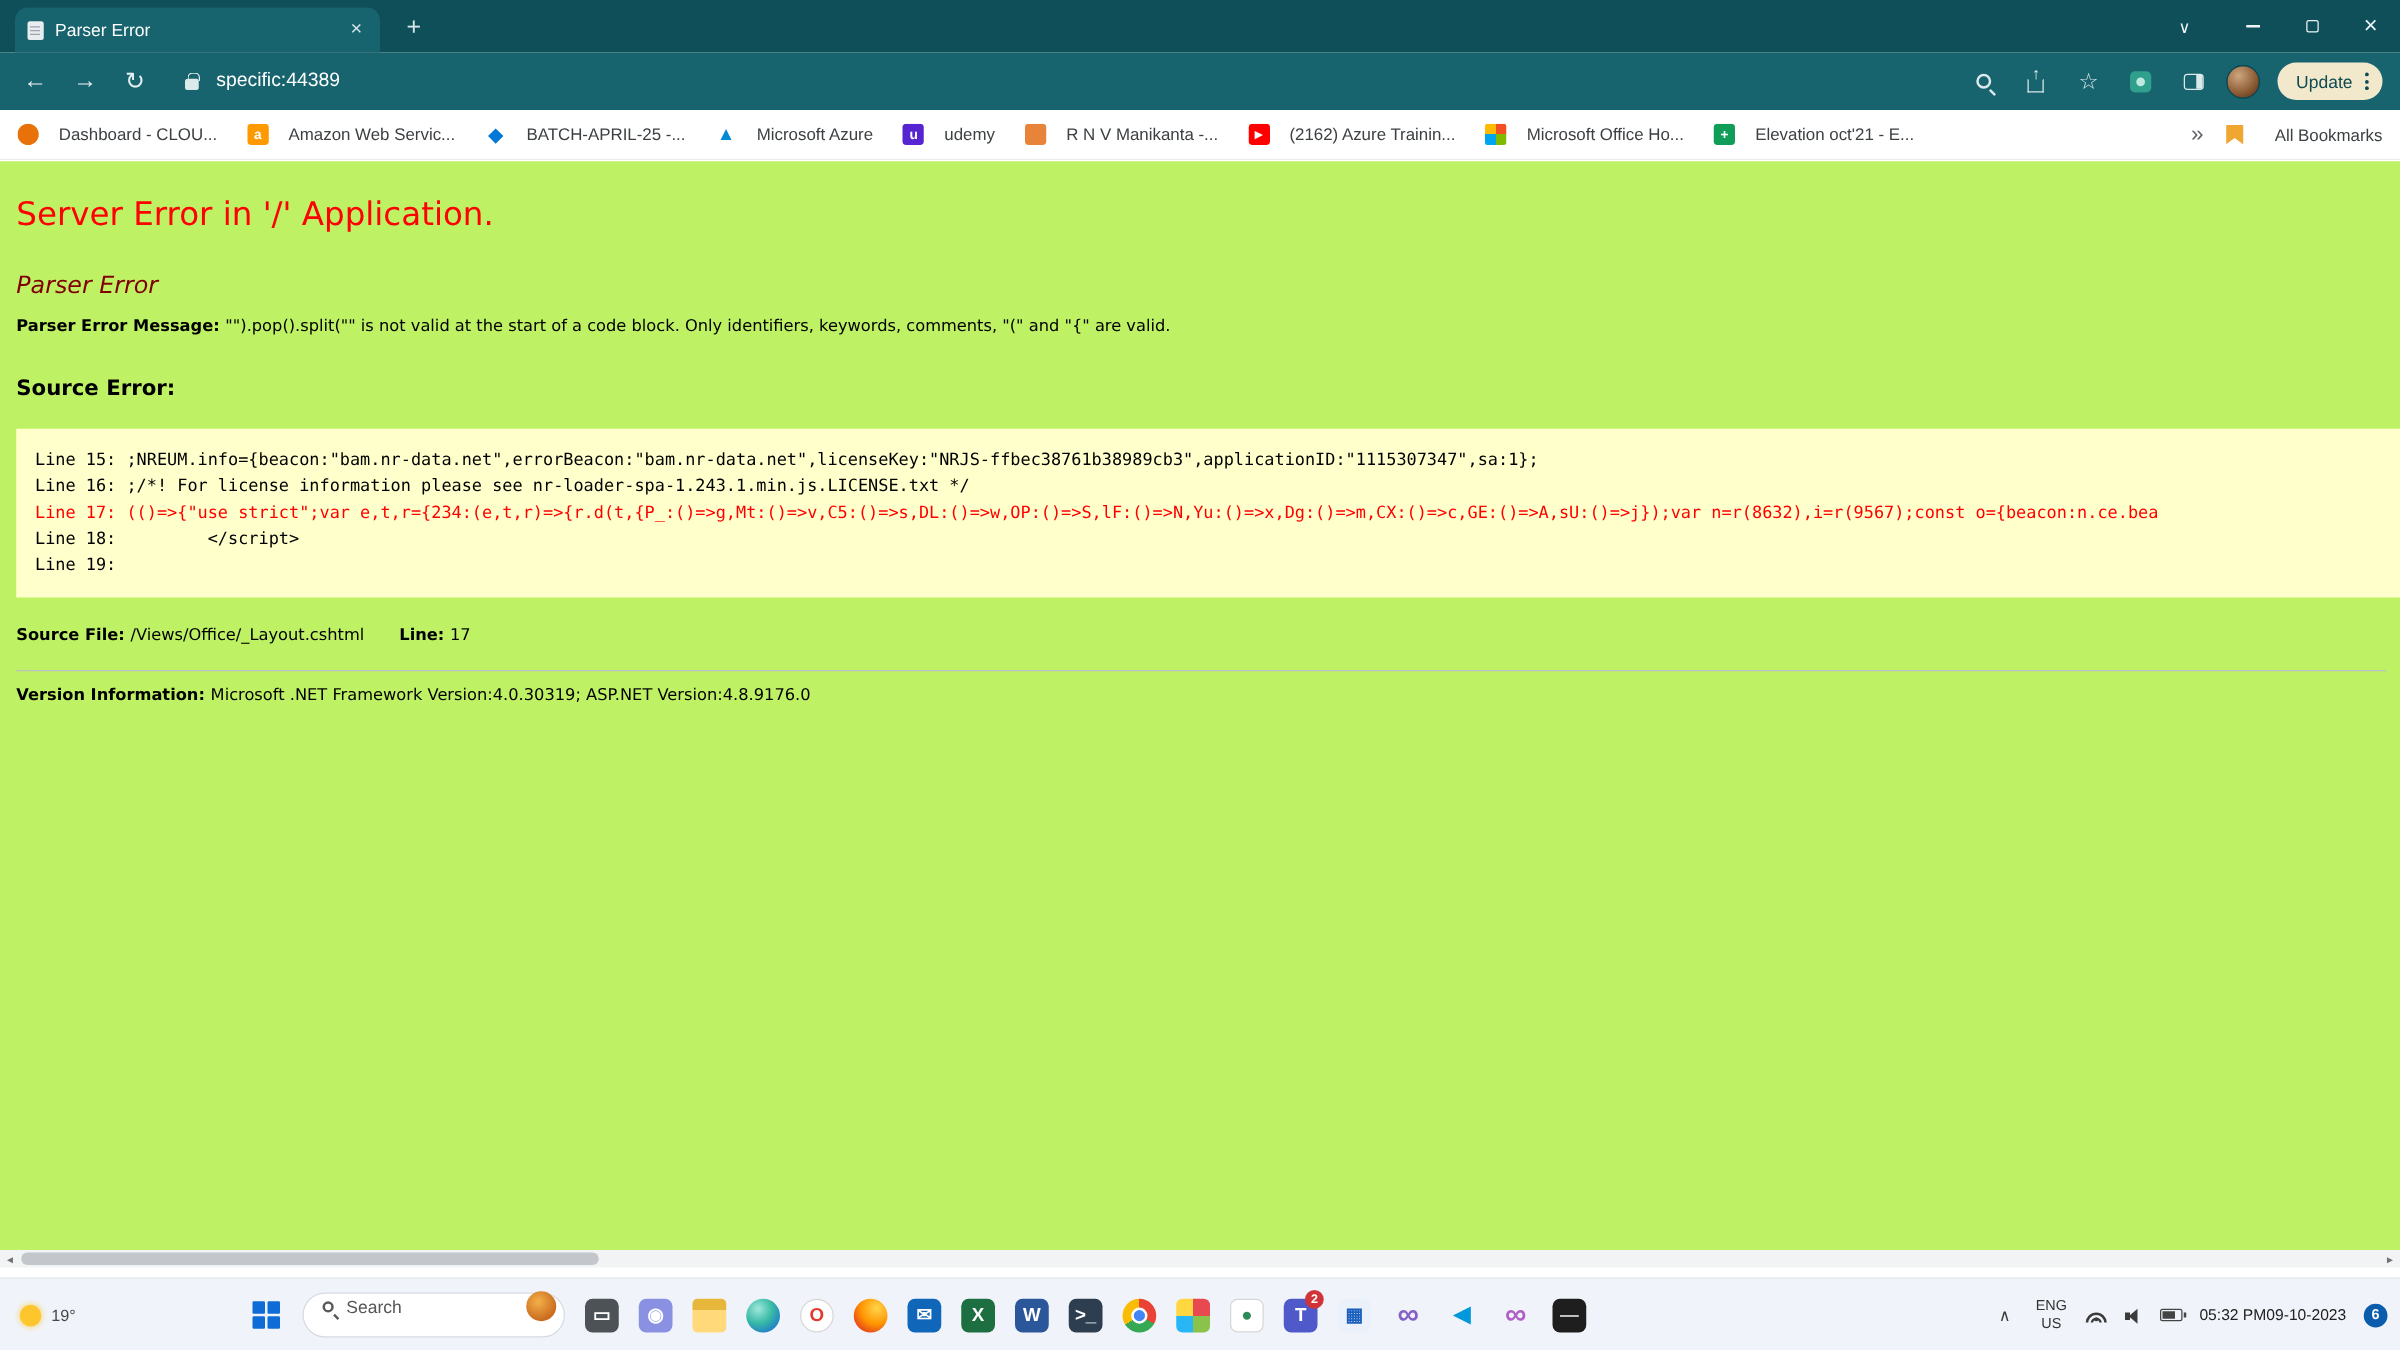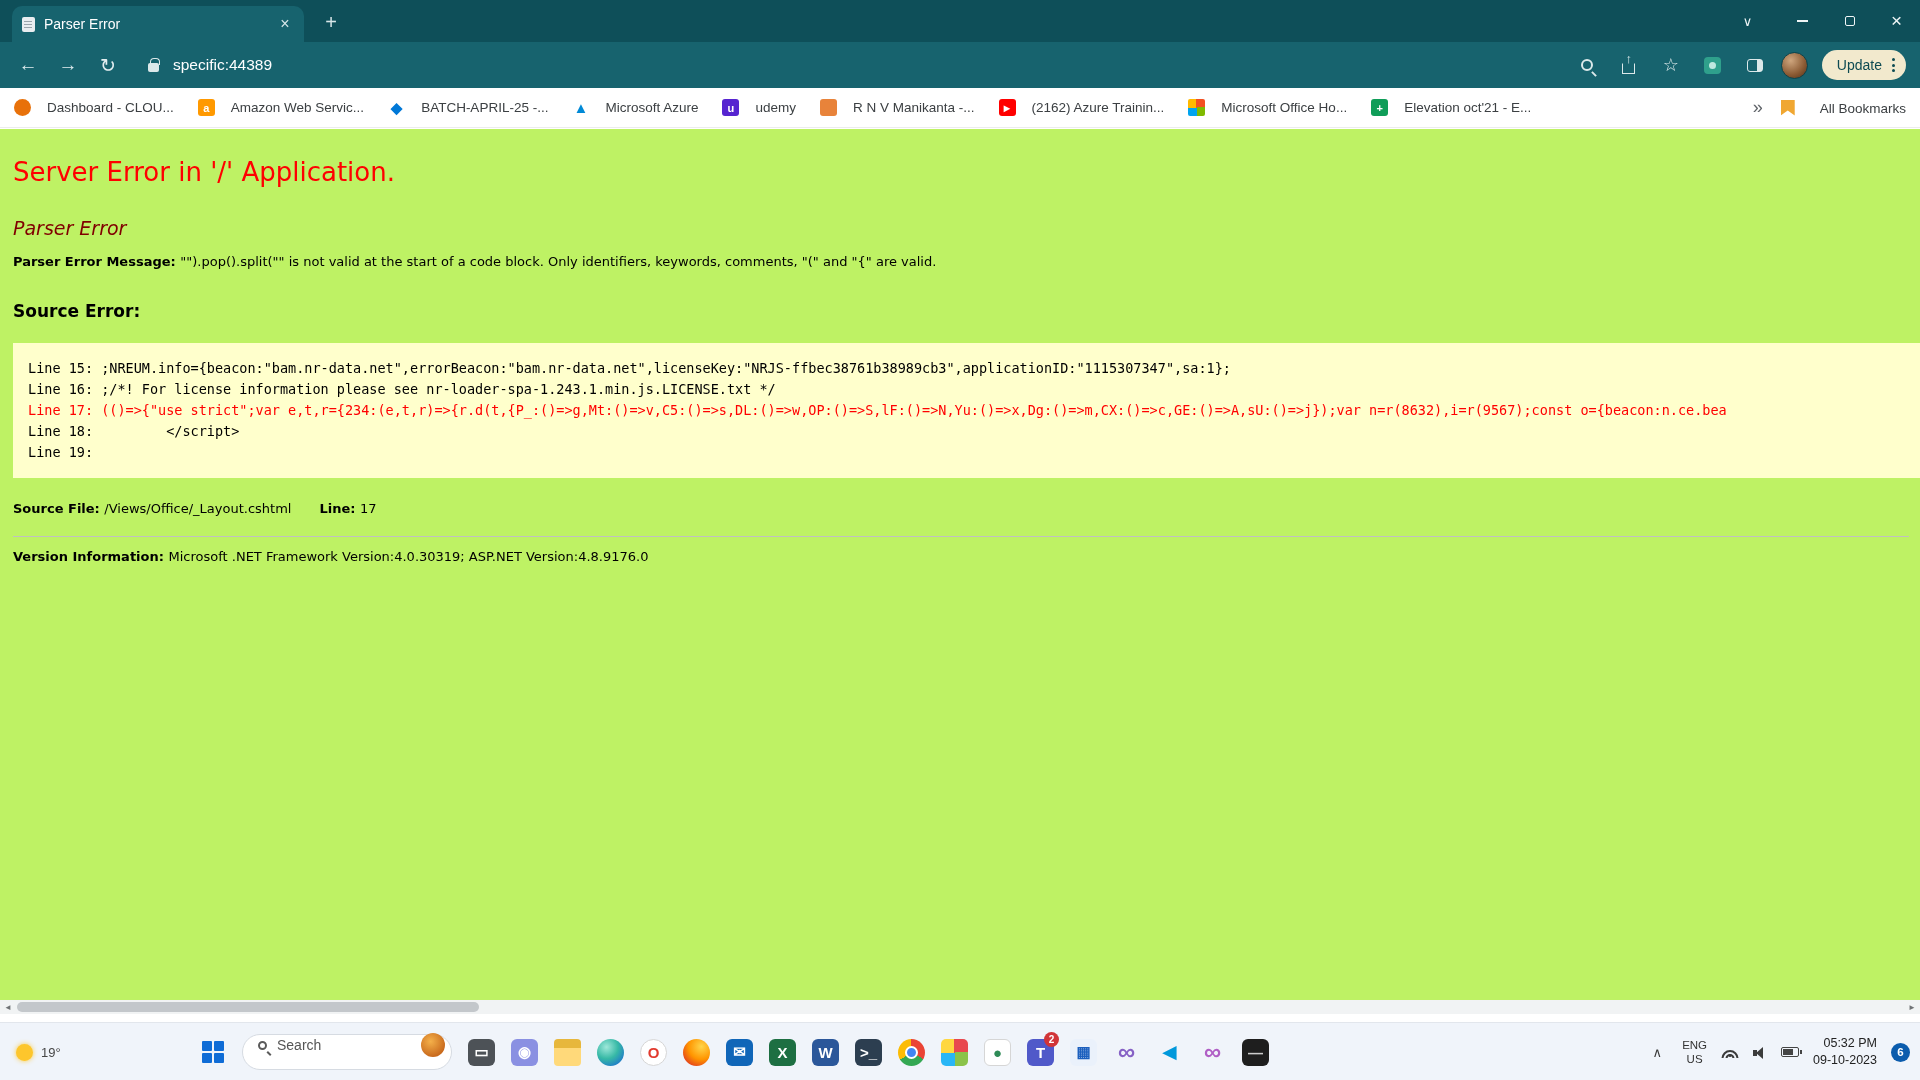--- a/index.html
+++ b/index.html
@@ -114,21 +114,21 @@
   .wifi i{position:absolute;left:50%;transform:translateX(-50%);border:2px solid #3b3b3b;border-radius:50%;background:transparent}
   .wifi i:nth-child(1){width:17px;height:17px;bottom:-9px}
   .wifi i:nth-child(2){width:9px;height:9px;bottom:-5px}
   .wifi i:nth-child(3){width:3px;height:3px;background:#3b3b3b;border:none;bottom:1px}
   .vol{position:relative;width:14px;height:13px}
   .vol::before{content:"";position:absolute;left:0;top:4px;width:4px;height:6px;background:#3b3b3b}
   .vol::after{content:"";position:absolute;left:3px;top:1px;border:6px solid transparent;border-right:7px solid #3b3b3b;border-left:none}
   .batt{width:18px;height:10px;border:1.5px solid #444;border-radius:2px;position:relative}
   .batt::before{content:"";position:absolute;left:1px;top:1px;bottom:1px;width:10px;background:#444}
   .batt::after{content:"";position:absolute;right:-4px;top:2px;width:2px;height:4px;background:#444}
-  .clock{display:flex;flex-direction:column;align-items:flex-end;font-size:12.5px;color:#222;line-height:1.35;cursor:pointer}
+  .clock{display:flex;flex-direction:row;align-items:flex-end;font-size:12.5px;color:#222;line-height:1.35;cursor:pointer}
   .count-badge{width:19px;height:19px;border-radius:50%;background:#0b5cad;color:#fff;font-size:11.5px;display:flex;align-items:center;justify-content:center;font-weight:bold}
 </style>
 <title>Parser Error</title></head>
 <body>
 
 <div class="screen">
 
   <div class="tabstrip">
     <div class="tab">
       <span class="favicon-doc"></span>

